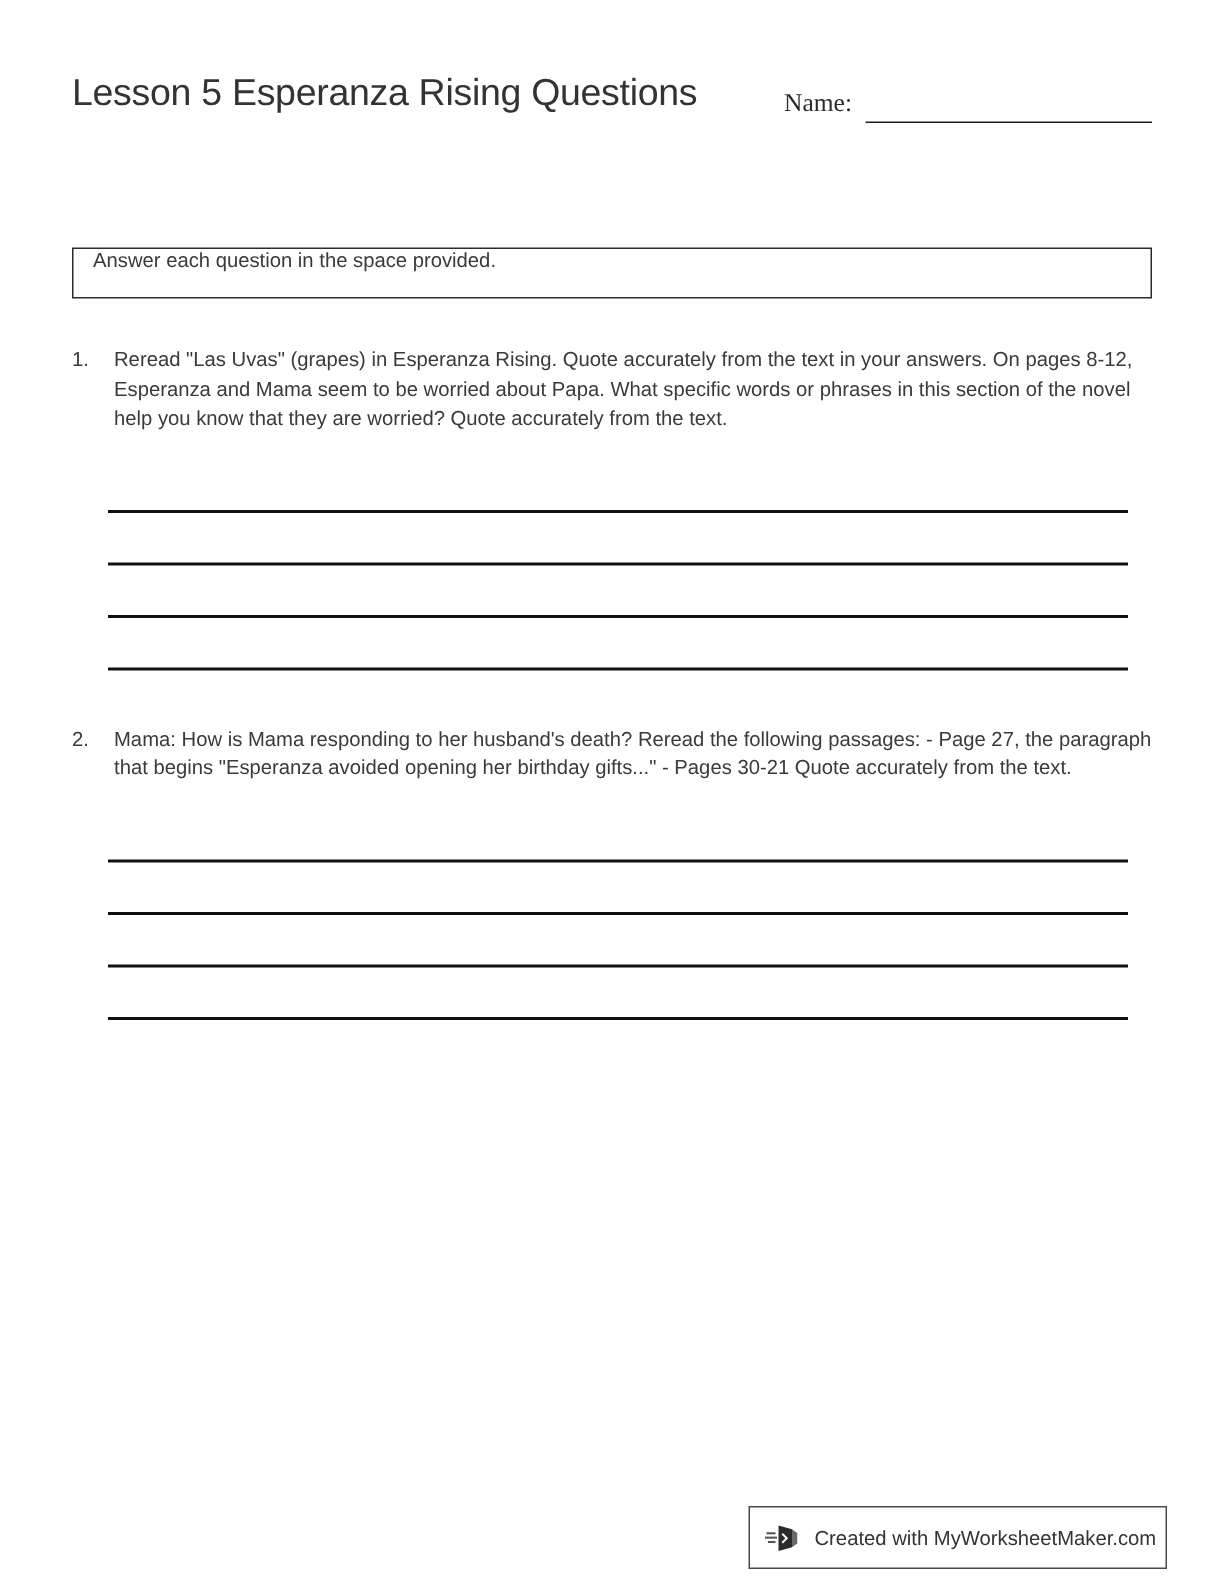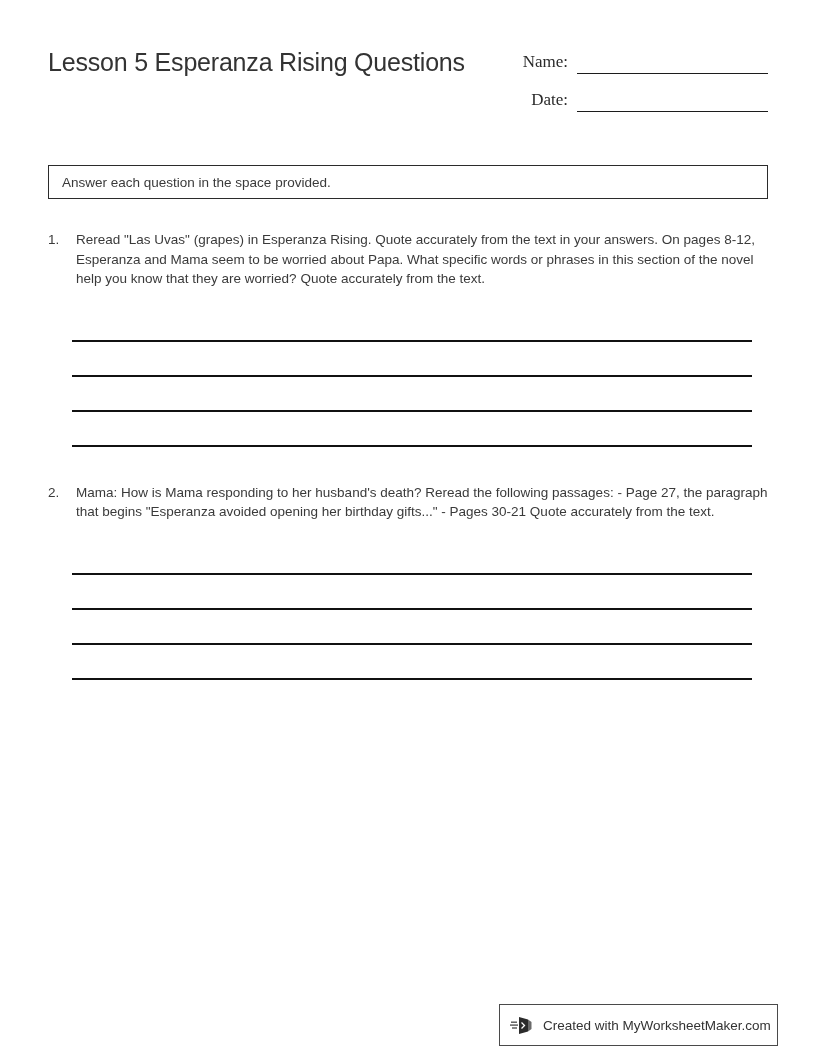--- a/index.html
+++ b/index.html
@@ -49,21 +49,21 @@
 
   .name-date-block {
     position: absolute;
     right: 0;
     top: 0;
     width: 252px;
   }
 
   .nd-row {
     display: flex;
-    align-items: center;
+    align-items: flex-end;
     justify-content: flex-end;
     height: 38px;
   }
 
   .nd-label {
     font-family: "Liberation Serif", serif;
     font-size: 17px;
     color: #2b2b2b;
     padding-bottom: 3px;
     padding-right: 9px;
@@ -79,21 +79,20 @@
   
   .instruction-box {
     position: absolute;
     left: 48px;
     top: 165px;
     width: 720px;
     height: 34px;
     border: 1.2px solid #2b2b2b;
     box-sizing: border-box;
     display: flex;
-    align-items: center;
   }
 
   .instruction-text {
     font-family: "Liberation Sans", sans-serif;
     font-size: 13.5px;
     color: #3a3a3a;
     padding-left: 13px;
   }
 
   
@@ -185,24 +184,20 @@
 <div class="page">
 
   <div class="header">
     <div class="worksheet-title">Lesson 5 Esperanza Rising Questions</div>
 
     <div class="name-date-block">
       <div class="nd-row">
         <span class="nd-label">Name:</span>
         <span class="nd-line"></span>
       </div>
-      <div class="nd-row">
-        <span class="nd-label">Date:</span>
-        <span class="nd-line"></span>
-      </div>
     </div>
   </div>
 
   <div class="instruction-box">
     <span class="instruction-text">Answer each question in the space provided.</span>
   </div>
 
   <div class="questions">
 
     <div class="question">

